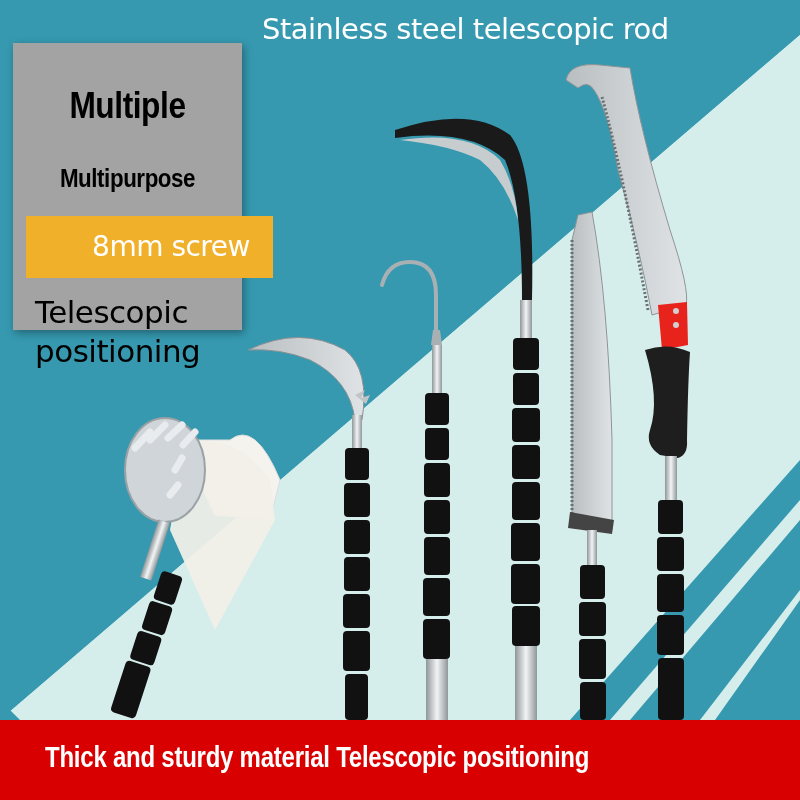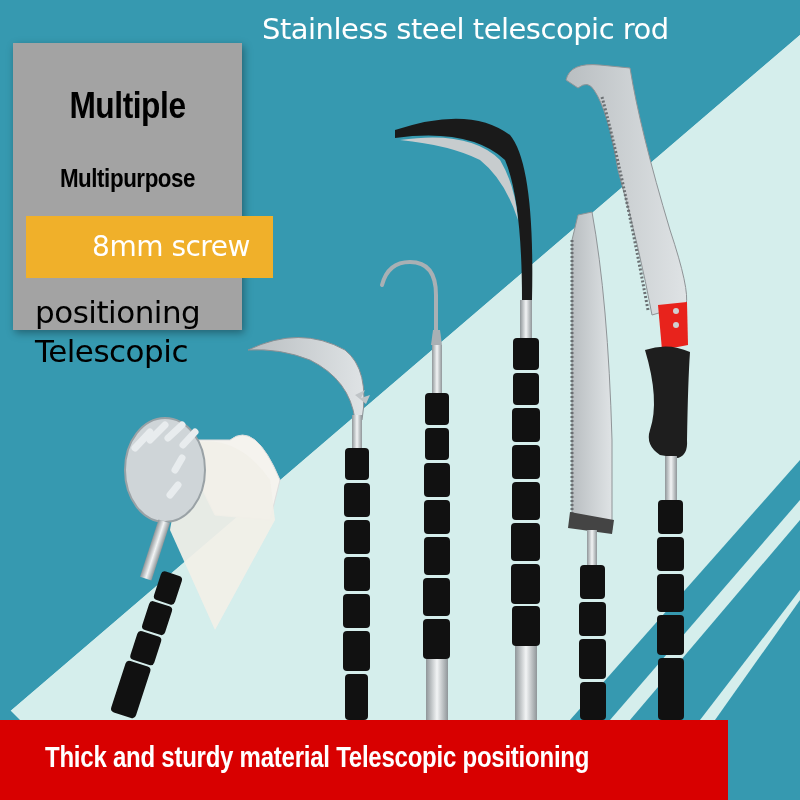--- a/index.html
+++ b/index.html
@@ -4,21 +4,21 @@
 <style>
   html,body{margin:0;padding:0;}
   body{width:800px;height:800px;overflow:hidden;position:relative;background:#3699b0;font-family:"Liberation Sans",sans-serif;}
   .bg{position:absolute;left:0;top:0;width:800px;height:800px;}
   .title{position:absolute;left:262px;top:12px;color:#fff;font-family:"DejaVu Sans",sans-serif;font-size:29px;font-weight:normal;letter-spacing:-0.5px;white-space:nowrap;text-align:center;}
   .card{position:absolute;left:13px;top:15px;width:229px;height:287px;background:#a3a3a3;box-shadow:2px 3px 8px rgba(0,0,0,0.35);margin-top:28px;}
   .h1{position:absolute;left:0;width:229px;top:42px;text-align:center;font-family:"Liberation Sans",sans-serif;font-weight:bold;font-size:36px;color:#000;transform:scaleX(0.88);letter-spacing:-0.5px;}
   .h2{position:absolute;left:0;width:229px;top:120px;text-align:center;font-family:"Liberation Sans",sans-serif;font-weight:bold;font-size:26px;color:#000;transform:scaleX(0.86);letter-spacing:-0.5px;}
   .badge{position:absolute;left:13px;top:173px;width:204px;height:62px;background:#f0b02a;color:#fff;font-family:"DejaVu Sans",sans-serif;font-size:28px;line-height:62px;text-align:center;letter-spacing:-0.5px;padding-left:43px;}
   .sub{position:absolute;left:22px;top:250px;font-family:"DejaVu Sans",sans-serif;font-size:31px;color:#000;line-height:39px;letter-spacing:-0.5px;}
-  .footer{position:absolute;left:0;top:720px;width:728px;height:80px;background:#d80000;}
+  .footer{position:absolute;left:0;top:720px;width:800px;height:80px;background:#d80000;}
   .footer-text{position:absolute;left:45px;top:20px;color:#fff;font-family:"Liberation Sans",sans-serif;font-weight:bold;font-size:30px;white-space:nowrap;transform:scaleX(0.80);transform-origin:left center;letter-spacing:-0.3px;}
   .tools{position:absolute;left:0;top:0;width:800px;height:720px;}
 </style>
 </head>
 <body>
 
 <svg class="bg" viewBox="0 0 800 800">
   <rect x="0" y="0" width="800" height="800" fill="#3699b0"></rect>
 
   <polygon points="0,720 800,35 800,430 545,720" fill="#d5eeec"></polygon>
@@ -145,20 +145,20 @@
   </g>
 </svg>
 
 <div class="title">Stainless steel telescopic rod</div>
 
 <div class="card">
   <div class="h1">Multiple</div>
   <div class="h2">Multipurpose</div>
   <div class="badge">8mm screw</div>
   <div class="sub">
+    <div>Telescopic</div>
     <div>positioning</div>
-    <div>Telescopic</div>
   </div>
 </div>
 
 <div class="footer">
   <div class="footer-text">Thick and sturdy material  Telescopic positioning</div>
 </div>
 
 </body></html>

